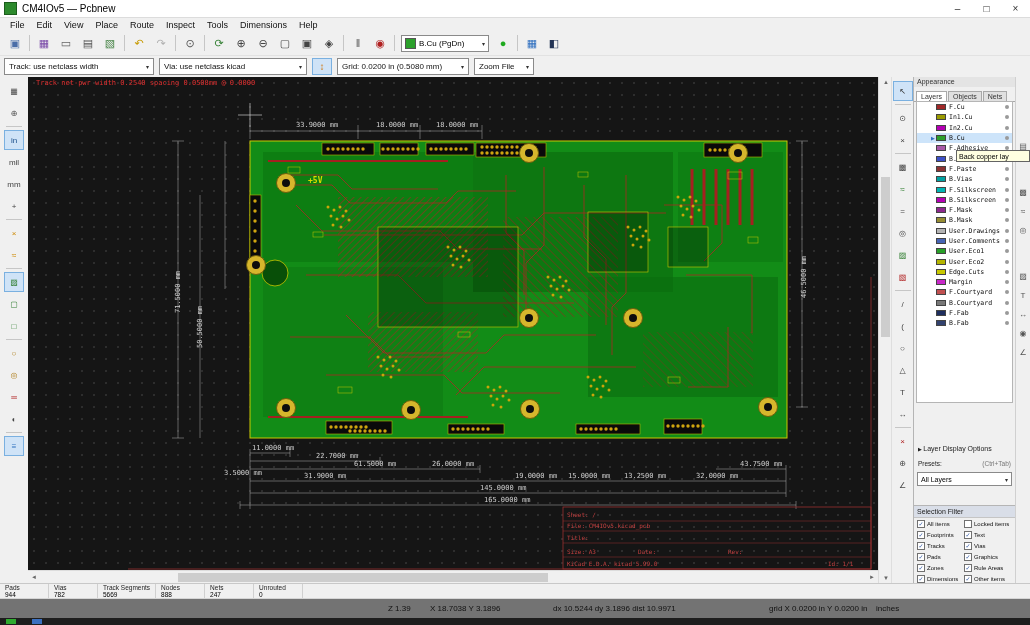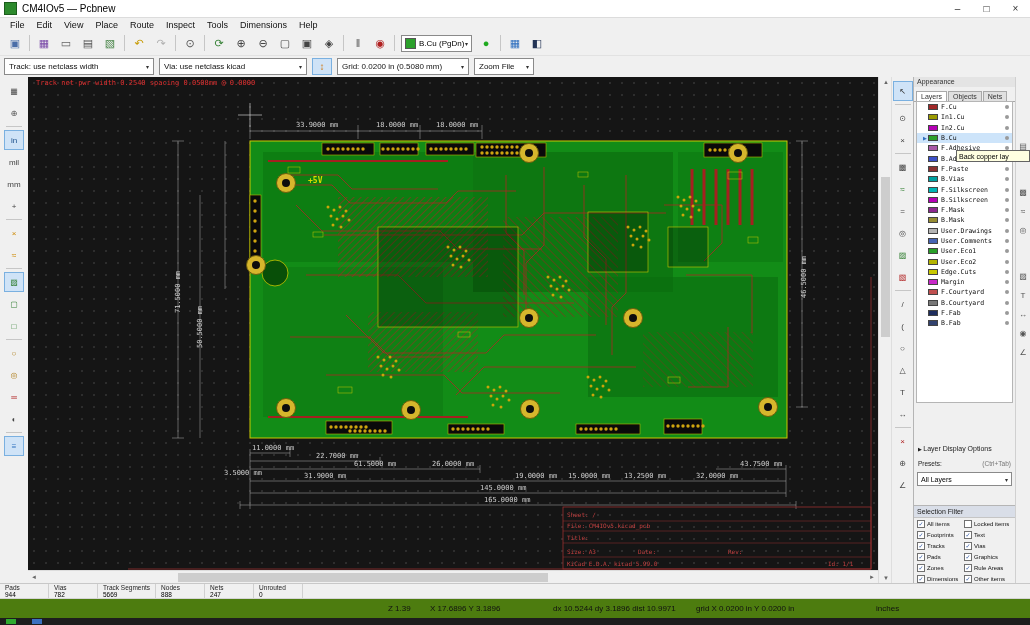--- a/index.html
+++ b/index.html
@@ -12,21 +12,21 @@
   .win-btn{width:29px;height:100%;display:flex;align-items:center;justify-content:center;font-size:10px;color:#333;background:transparent;border:none}
   
   .menubar{position:absolute;top:18px;left:0;width:1030px;height:13px;background:#f0f0f0;display:flex;align-items:center;padding-left:4px;box-sizing:border-box}
   .menu-item{font-size:9px;padding:0 6px;color:#111}
   
   .toolbar-main{position:absolute;top:31px;left:0;width:1030px;height:24px;display:flex;align-items:center;padding-left:4px;background:#f0f0f0;box-sizing:border-box}
   .tbtn{width:20px;height:20px;border:1px solid transparent;background:transparent;display:flex;align-items:center;justify-content:center;font-size:11px;padding:0;margin:0 1px;box-sizing:border-box}
   .tbtn.selected{background:#cfe3f7;border:1px solid #7ab0e0}
   .tsep{width:1px;height:16px;background:#c6c6c6;margin:0 3px}
   .row{display:flex;align-items:center}
-  .layer-combo{height:17px;border:1px solid #8a8a8a;background:#fff;display:flex;align-items:center;font-size:8px;padding:0 3px;margin:0 3px;width:71px;box-sizing:border-box}
+  .layer-combo{height:17px;border:1px solid #8a8a8a;background:#fff;display:flex;align-items:center;font-size:8px;padding:0 3px;margin:0 3px;width:88px;box-sizing:border-box}
   .layer-combo .sw{width:9px;height:9px;margin-right:3px;border:1px solid #555}
   .layer-combo .arrow{margin-left:auto;font-size:6px;color:#333}
   
   .toolbar-sub{position:absolute;top:55px;left:0;width:1030px;height:22px;background:#f0f0f0;border-top:1px solid #e2e2e2;display:flex;align-items:center;padding-left:4px;box-sizing:border-box}
   .combo{height:17px;border:1px solid #8a8a8a;background:#fff;font-size:8px;display:flex;align-items:center;padding:0 4px;margin-right:5px;box-sizing:border-box;color:#111;white-space:nowrap}
   .combo .arrow{margin-left:auto;color:#333;font-size:6px;padding-left:4px}
   .w-track{width:150px}.w-via{width:148px}.w-grid{width:132px}.w-zoom{width:60px}
   .mini-btn{width:20px;height:17px;margin-right:5px;background:#cfe3f7;border:1px solid #7ab0e0;font-size:10px;color:#d07000;display:flex;align-items:center;justify-content:center;padding:0}
   
   .left-toolbar{position:absolute;top:77px;left:0;width:28px;height:506px;background:#f0f0f0;display:flex;flex-direction:column;align-items:center;padding-top:3px;box-sizing:border-box}
@@ -47,21 +47,21 @@
   .sarrow{position:absolute;font-size:6px;color:#666}
   
   .right-toolbar{position:absolute;left:891px;top:77px;width:22px;height:506px;background:#f0f0f0;display:flex;flex-direction:column;align-items:center;padding-top:3px;box-sizing:border-box;border-left:1px solid #dedede}
   
   .appearance{position:absolute;left:913px;top:77px;width:102px;height:506px;background:#f0f0f0;border-left:1px solid #b5b5b5;box-sizing:border-box}
   .ap-title{height:10px;line-height:10px;padding-left:3px;color:#333;background:#e4e4e4;font-size:7px}
   .ap-tabs{height:14px;display:flex;align-items:flex-end;padding-left:2px;border-bottom:1px solid #a8a8a8}
   .ap-tab{font-size:7px;padding:1px 4px;background:#e0e0e0;border:1px solid #a8a8a8;border-bottom:none;margin-right:1px;color:#333}
   .ap-tab.selected{background:#fff}
   .layer-list{position:absolute;top:24px;left:2px;right:2px;height:300px;background:#fff;border:1px solid #b5b5b5;overflow:hidden}
-  .lrow{height:10.3px;display:flex;align-items:center;padding-left:6px}
+  .lrow{height:10.3px;display:flex;align-items:center;padding-left:14px}
   .lrow.selected{background:#cde4fa}
   .larrow{width:5px;font-size:5px;color:#2f6fbf}
   .lrow.selected .larrow::after{content:"▶"}
   .lsw{width:10px;height:6px;border:1px solid #444;margin-right:3px;box-sizing:border-box}
   .lname{font-family:"DejaVu Sans Mono",monospace;font-size:6.5px;color:#111;white-space:nowrap}
   .leye{margin-left:auto;margin-right:3px;width:4px;height:4px;border-radius:50%;background:#9a9a9a}
   .ldo{position:absolute;top:368px;left:4px;font-size:7px;color:#222}
   .ldo::before{content:"▶ ";font-size:5px}
   .presets-row{position:absolute;top:383px;left:4px;right:4px;display:flex;justify-content:space-between;font-size:6.5px;color:#222}
   .presets-hint{color:#777}
@@ -77,21 +77,21 @@
   .far-strip{position:absolute;left:1015px;top:77px;width:15px;height:506px;background:#f0f0f0;border-left:1px solid #d0d0d0;display:flex;flex-direction:column;align-items:center;padding-top:60px;box-sizing:border-box}
   .fbtn{width:13px;height:13px;font-size:8px;color:#555;display:flex;align-items:center;justify-content:center;margin:3px 0;background:transparent;border:none;padding:0}
   .fbtn.gap{margin-top:30px}
   
   .tooltip{position:absolute;left:956px;top:150px;width:74px;height:12px;background:#ffffe1;border:1px solid #646464;font-size:7px;line-height:11px;padding-left:2px;box-sizing:border-box;z-index:60;overflow:hidden;white-space:nowrap;color:#000}
   
   .status1{position:absolute;left:0;top:583px;width:1030px;height:15px;background:#f0f0f0;border-top:1px solid #c8c8c8;display:flex;box-sizing:border-box}
   .scell{border-right:1px solid #d0d0d0;padding:0 5px;display:flex;flex-direction:column;justify-content:center;min-width:38px}
   .scell .l{font-size:6.5px;color:#222;line-height:7px}
   .scell .v{font-size:6.5px;color:#000;line-height:7px}
-  .status2{position:absolute;left:0;top:598px;width:1030px;height:20px;background:#4d7c0f;border-top:1px solid #d5d5d5;font-size:8px;color:#111}
+  .status2{position:absolute;left:0;top:598px;width:1030px;height:20px;background:#737373;border-top:1px solid #d5d5d5;font-size:8px;color:#111}
   .s2{position:absolute;top:5px;white-space:nowrap}
   
   .taskbar{position:absolute;left:0;top:618px;width:1030px;height:7px;background:#1d1d1d}
   .tb-ico1{position:absolute;left:6px;top:1px;width:10px;height:5px;background:#2faa2f}
   .tb-ico2{position:absolute;left:32px;top:1px;width:10px;height:5px;background:#3a6fbf}
 </style>
 </head>
 <body>
 
 <div class="screen">
@@ -828,23 +828,23 @@
       <span class="l">Nets</span>
       <span class="v">247</span>
     </div>
       <div class="scell">
       <span class="l">Unrouted</span>
       <span class="v">0</span>
     </div>
     </div>
   <div class="status2">
     <span class="s2" style="left:388px">Z 1.39</span>
-    <span class="s2" style="left:430px">X 17.6896  Y 3.1896</span>
+    <span class="s2" style="left:430px">X 18.7038  Y 3.1896</span>
     <span class="s2" style="left:553px">dx 10.5244  dy 3.1896  dist 10.9971</span>
-    <span class="s2" style="left:696px">grid X 0.0200 in  Y 0.0200 in</span>
+    <span class="s2" style="left:769px">grid X 0.0200 in  Y 0.0200 in</span>
     <span class="s2" style="left:876px">inches</span>
   </div>
 
   <div class="taskbar">
     <div class="tb-ico1"></div>
     <div class="tb-ico2"></div>
   </div>
 
 </div>
 

